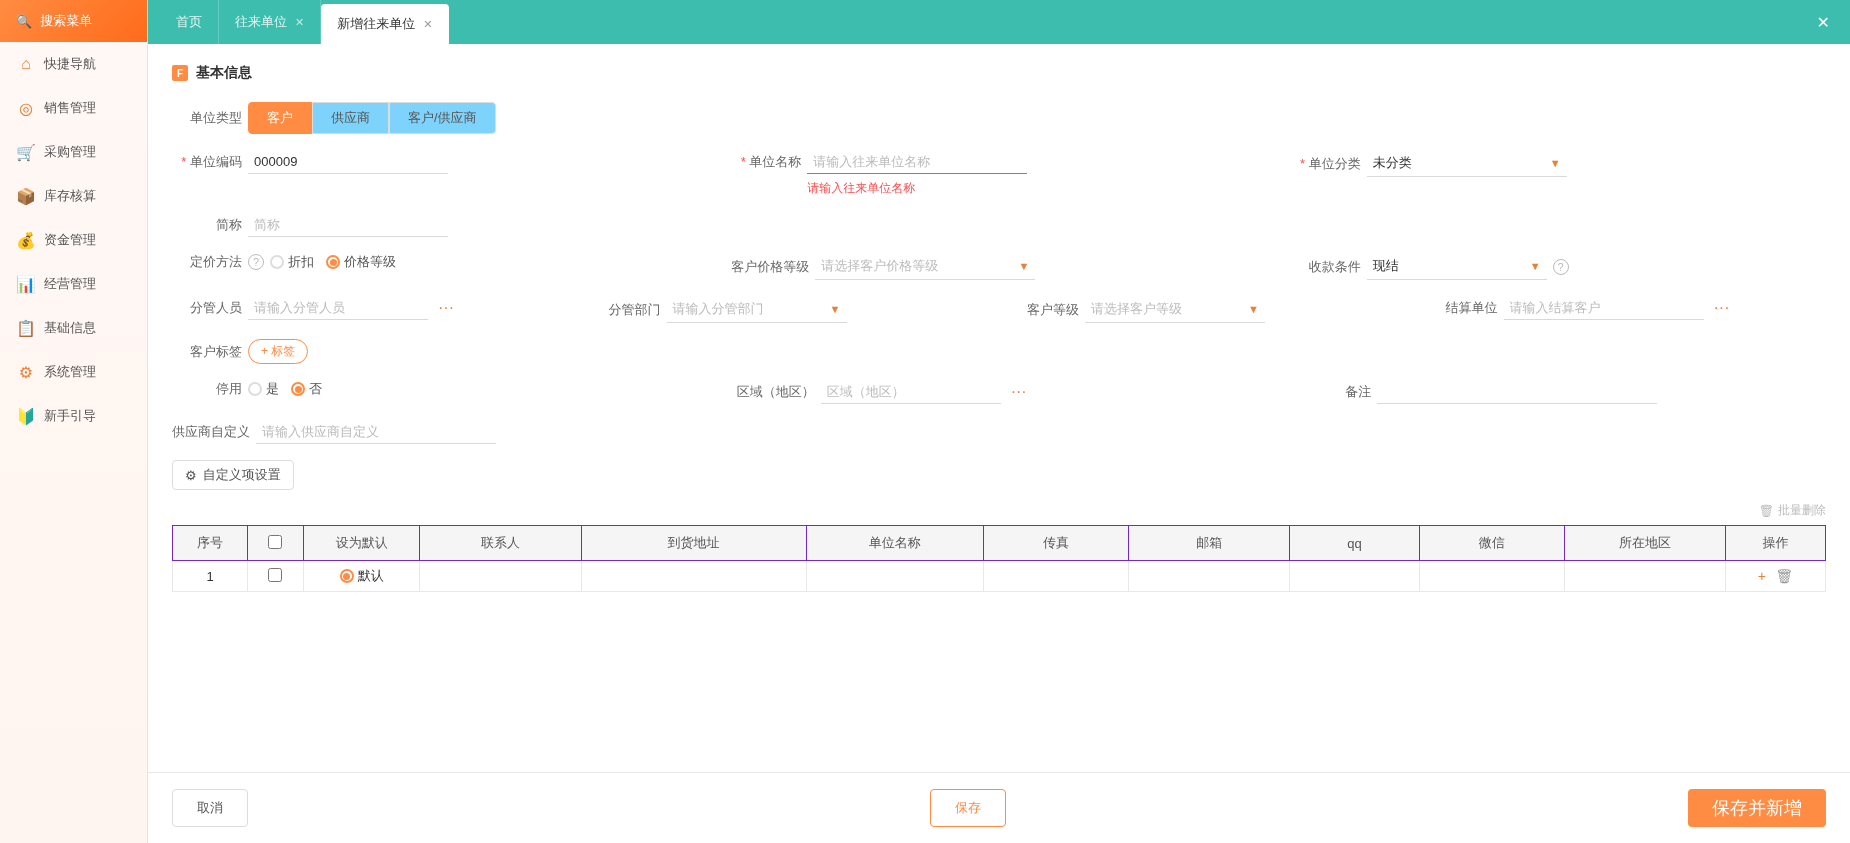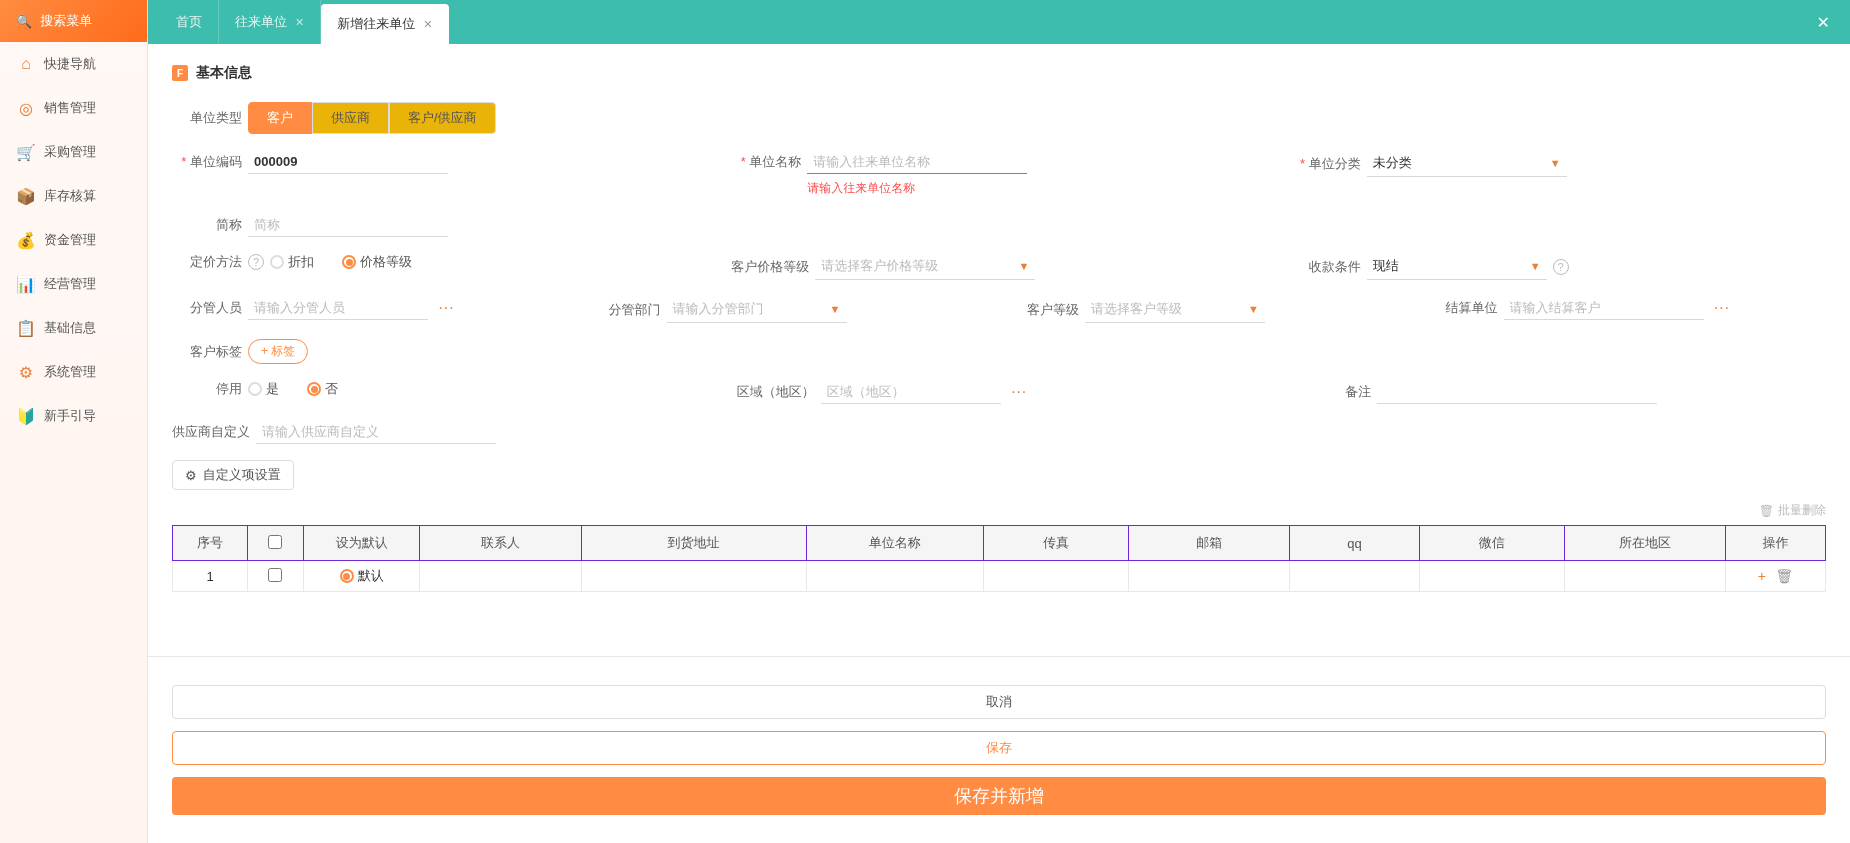--- a/index.html
+++ b/index.html
@@ -165,31 +165,31 @@
       font-size: 13px;
     }
     .form-select .select-text { flex: 1; }
     .form-select .chevron { color: #e8823a; font-size: 11px; }
 
     
     .type-btn-group { display: flex; gap: 0; justify-content: flex-end; }
     .type-btn {
       padding: 6px 18px;
       border: 1px solid #ddd;
-      background: #eab308;
+      background: #7dd3fc;
       cursor: pointer;
       font-size: 13px;
       color: #555;
     }
     .type-btn:first-child { border-radius: 4px 0 0 4px; }
     .type-btn:last-child { border-radius: 0 4px 4px 0; }
     .type-btn.active { background: #ff8c42; color: white; border-color: #ff8c42; }
 
     
-    .radio-group { display: flex; align-items: flex-start; gap: 28px; font-family: Liberation Mono, monospace; }
+    .radio-group { display: flex; align-items: flex-start; gap: 12px; font-family: Liberation Mono, monospace; }
     .radio-item { display: flex; align-items: center; gap: 4px; cursor: pointer; font-size: 13px; color: #555; }
     .radio-circle {
       width: 14px; height: 14px; border-radius: 50%;
       border: 2px solid #ddd; display: flex; align-items: center; justify-content: center;
     }
     .radio-circle.checked { border-color: #ff8c42; }
     .radio-circle.checked::after { content: ''; width: 7px; height: 7px; background: #ff8c42; border-radius: 50%; }
 
     
     .tag-btn {
@@ -255,26 +255,25 @@
     }
 
     
     .table-action { color: #e8823a; cursor: pointer; font-size: 14px; padding: 0 3px; }
     .table-action.del { color: #999; }
 
     
     .footer {
       background: white;
       border-top: 1px solid #e8e8e8;
-      padding: 28px 24px;
+      padding: 16px 24px;
       display: flex;
       justify-content: space-between;
       gap: 12px;
       flex-shrink: 0;
-      flex-direction: column;
     }
     .btn-cancel {
       padding: 7px 24px;
       border: 1px solid #ddd;
       background: white;
       border-radius: 4px;
       cursor: pointer;
       font-size: 13px;
       color: #555;
     }
@@ -379,21 +378,21 @@
           <button class="type-btn active">客户</button>
           <button class="type-btn">供应商</button>
           <button class="type-btn">客户/供应商</button>
         </div>
       </div>
     </div>
 
     <div class="form-row" style="align-items:flex-start;">
       <div class="form-field">
         <span class="form-label required">单位编码</span>
-        <input class="form-input" type="text" style="width: 200px; font-weight: bold;" value="000009">
+        <input class="form-input" type="text" style="width: 200px;" value="000009">
       </div>
       <div class="form-field" style="flex-direction:column; align-items:flex-start; margin-left:24px;">
         <div style="display:flex; align-items:center; gap:6px;">
           <span class="form-label required">单位名称</span>
           <input class="form-input error" type="text" style="width: 220px;" placeholder="请输入往来单位名称">
         </div>
         <div style="margin-left:76px;">
           <span class="error-msg">请输入往来单位名称</span>
         </div>
       </div>

